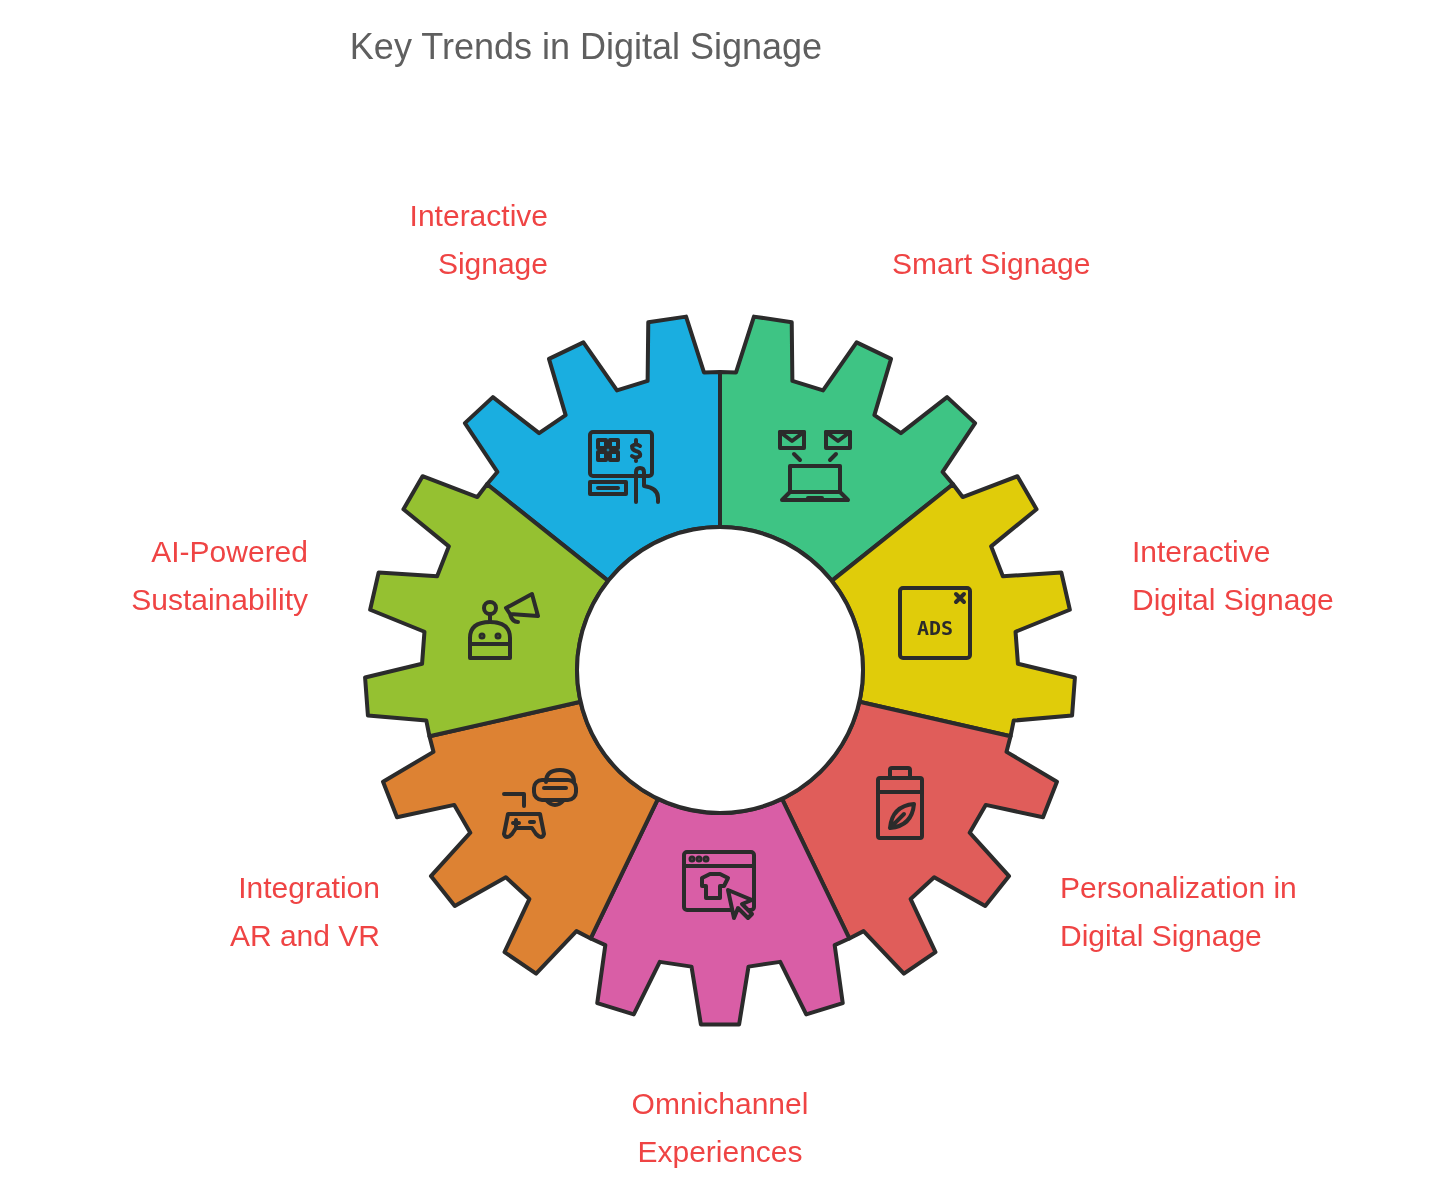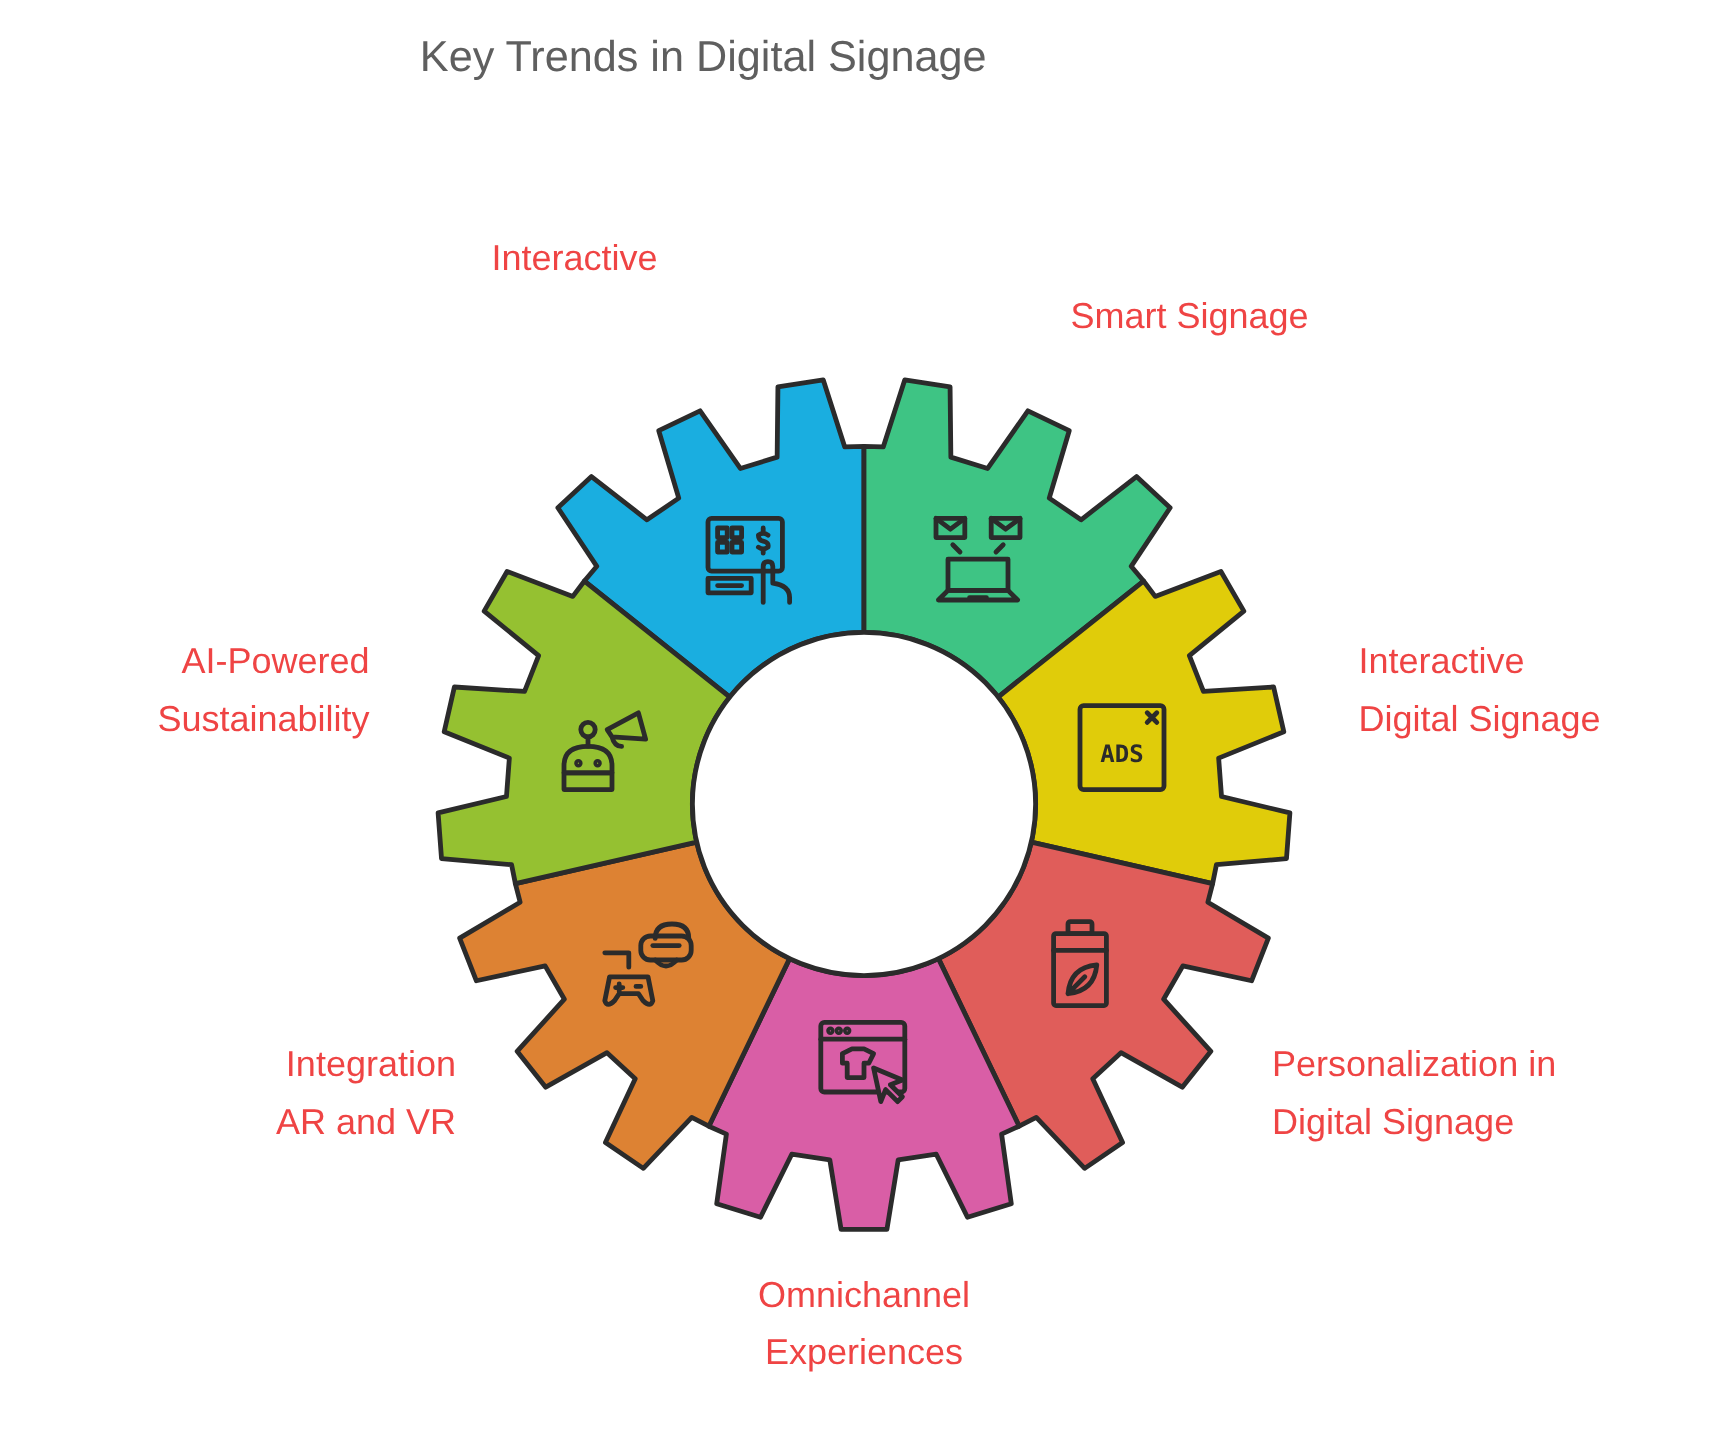--- a/index.html
+++ b/index.html
@@ -90,37 +90,38 @@
     <path d="M4 56 v-6 q0 -16 20 -16 q20 0 20 16 v6 z"></path>
     <path d="M4 56 h40 v14 h-40 z"></path>
     <circle cx="16" cy="48" r="1.5"></circle>
       <circle cx="32" cy="48" r="1.5"></circle>
     <path d="M40 20 l26 -14 l6 22 l-28 -2 z M44 26 q2 8 8 8"></path>
   </g>
 </svg>
 
 <div class="label right" style="left:300px; top:192px; width:248px;">
   <div>Interactive</div>
+  <div>Signage</div>
 </div>
 
 <div class="label" style="left:892px; top:240px; width:320px;">
   <div>Smart Signage</div>
 </div>
 
 <div class="label" style="left:1132px; top:528px; width:300px;">
   <div>Interactive</div>
   <div>Digital Signage</div>
 </div>
 
 <div class="label" style="left:1060px; top:864px; width:360px;">
   <div>Personalization in</div>
   <div>Digital Signage</div>
 </div>
 
-<div class="label center" style="left:520px; top:1056px; width:400px;">
+<div class="label center" style="left:520px; top:1080px; width:400px;">
   <div>Omnichannel</div>
   <div>Experiences</div>
 </div>
 
 <div class="label right" style="left:80px; top:864px; width:300px;">
   <div>Integration</div>
   <div>AR and VR</div>
 </div>
 
 <div class="label right" style="left:10px; top:528px; width:298px;">

